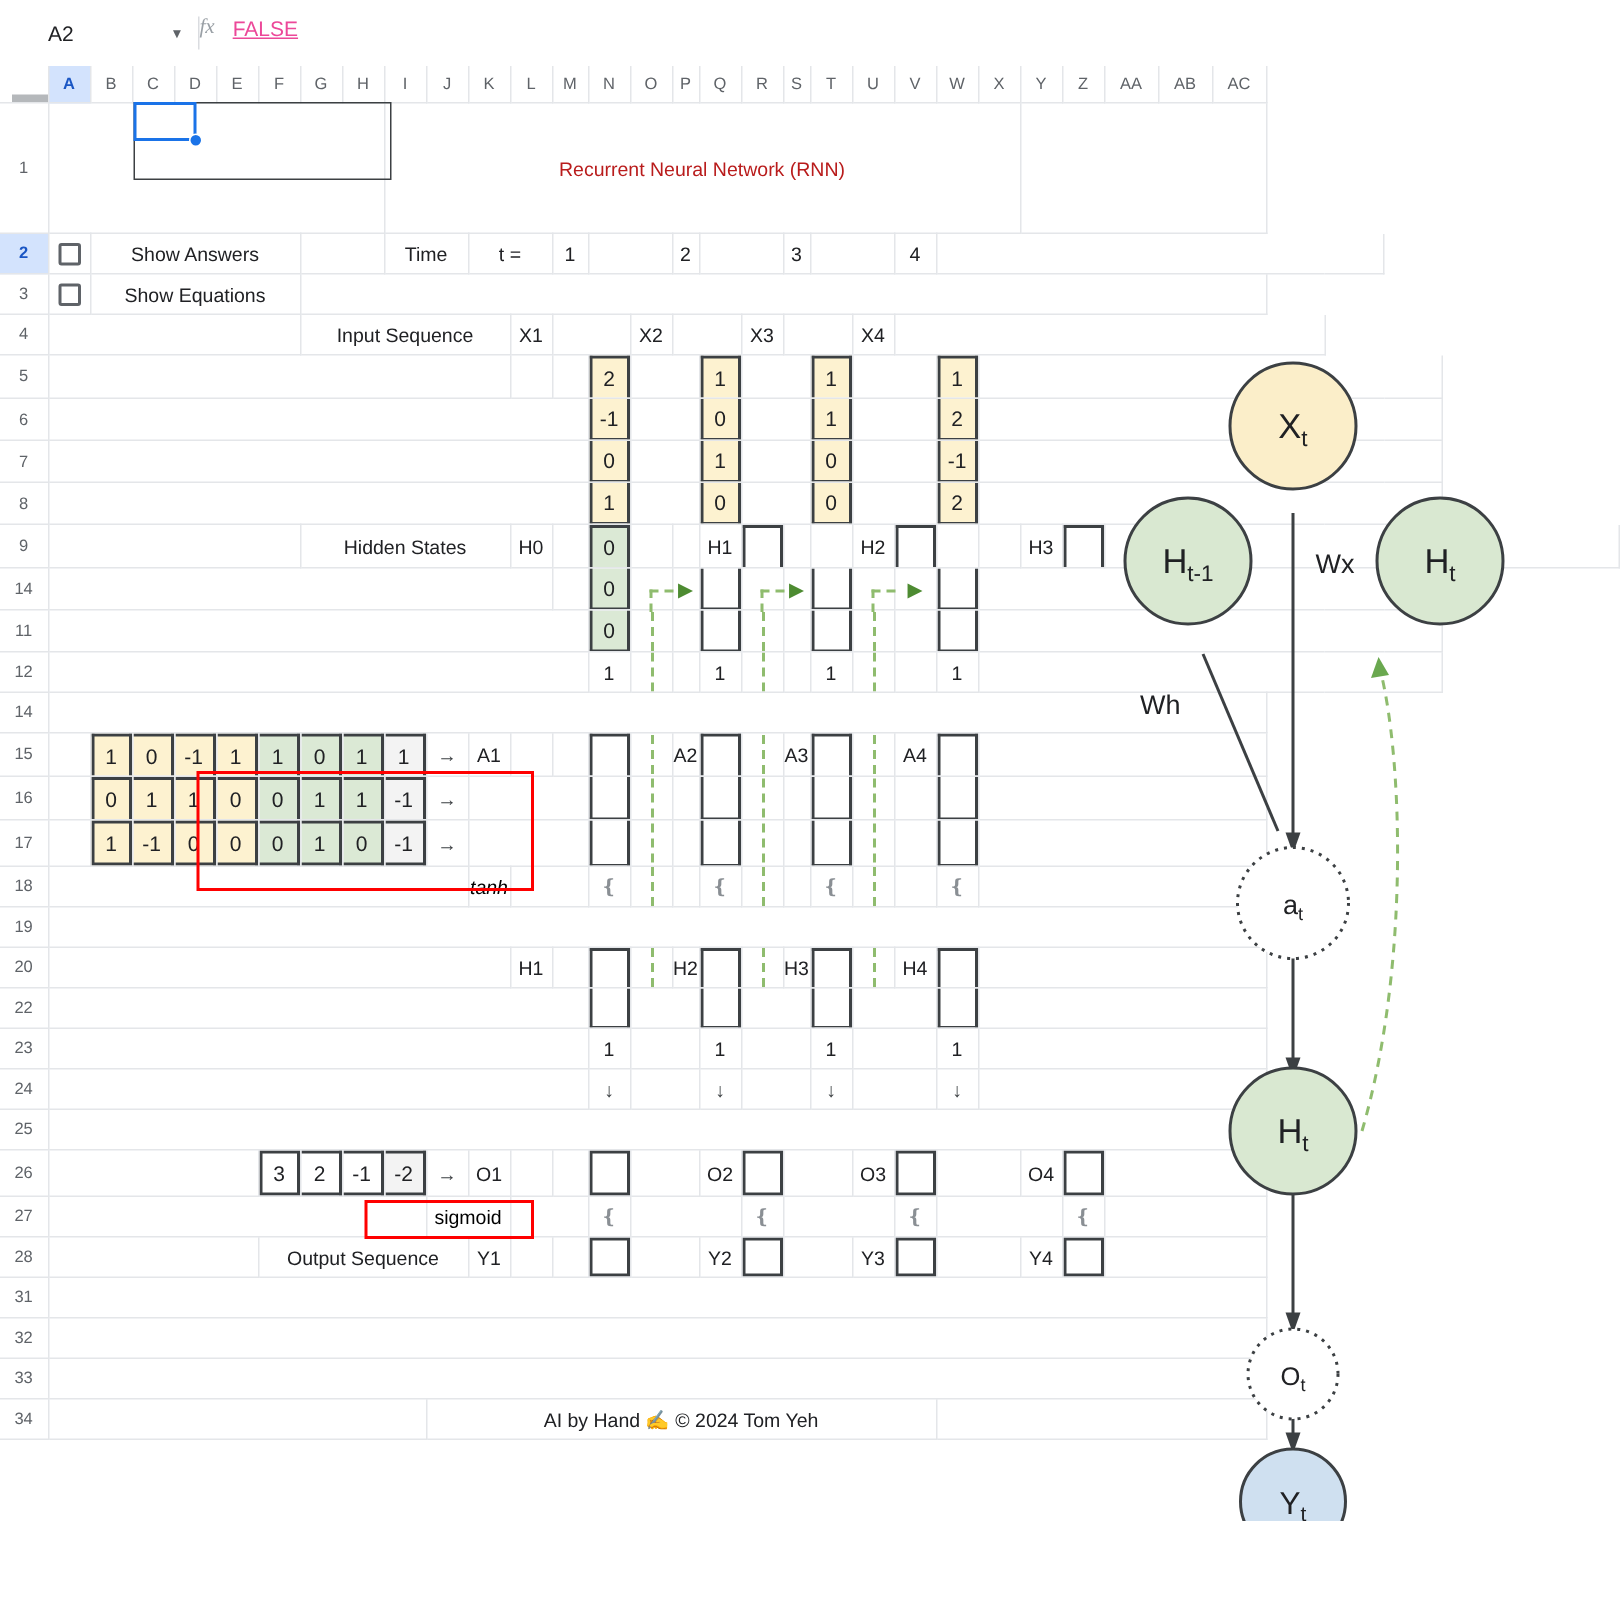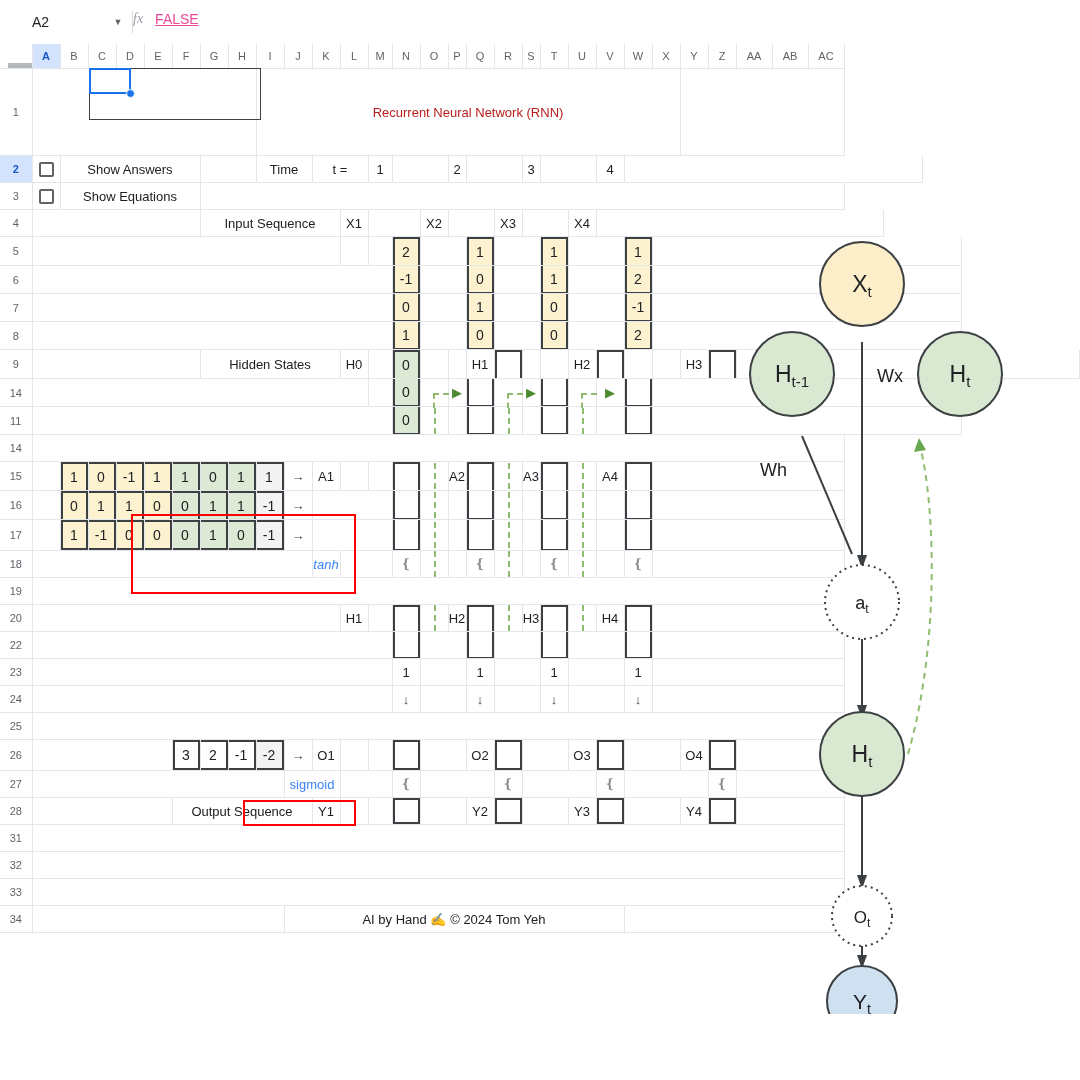--- a/index.html
+++ b/index.html
@@ -66,21 +66,21 @@
   .bx-bot{border-bottom:2px solid #3c4043;}
   .bx-l{border-left:2px solid #3c4043;}
   .bx-r{border-right:2px solid #3c4043;}
   .bx-all{border:2px solid #3c4043;}
   .bx-mid{border-left:2px solid #3c4043;border-right:2px solid #3c4043;border-bottom:1px solid #3c4043;}
   .fill-y{background:#fdf2d0;}
   .fill-g{background:#dbe9d5;}
   .fill-gray{background:#f3f3f3;}
 
   .lbl{font-size:14px;color:#202124;text-align:left;padding-left:2px;}
-  .lbl-r{font-size:14px;color:#3b82f6;text-align:right;padding-right:3px;}
+  .lbl-r{font-size:14px;color:#000000;text-align:right;padding-right:3px;}
   .bold{font-weight:bold;}
   .b-right{text-align:right;padding-right:3px;}
 
   .title-cell{
     font-size:30px;font-weight:bold;text-align:center;color:#b91c1c;
     letter-spacing:0px;
   }
   .footer-cell{font-size:16px;text-align:center;color:#202124;}
 
   
@@ -423,20 +423,41 @@
       <td class="cell">
             <span class="grn-dash"></span>
           </td>
       <td class="cell"></td>
       <td class="cell">
             <span class="vbox bx-mid bx-bot"></span>
           </td>
       <td class="cell" colspan="9"></td>
     </tr>
 
+    <tr>
+      <td class="rowh">12</td>
+      <td class="cell" colspan="13"></td>
+      <td class="cell">1</td>
+      <td class="cell">
+            <span class="grn-dash"></span>
+          </td>
+      <td class="cell"></td>
+      <td class="cell">1</td>
+      <td class="cell">
+            <span class="grn-dash"></span>
+          </td>
+      <td class="cell"></td>
+      <td class="cell">1</td>
+      <td class="cell">
+            <span class="grn-dash"></span>
+          </td>
+      <td class="cell"></td>
+      <td class="cell">1</td>
+      <td class="cell" colspan="9"></td>
+    </tr>
 
 
     <tr>
       <td class="rowh">14</td>
       <td class="cell" colspan="29"></td>
     </tr>
 
     <tr>
       <td class="rowh">15</td>
       <td class="cell"></td>

